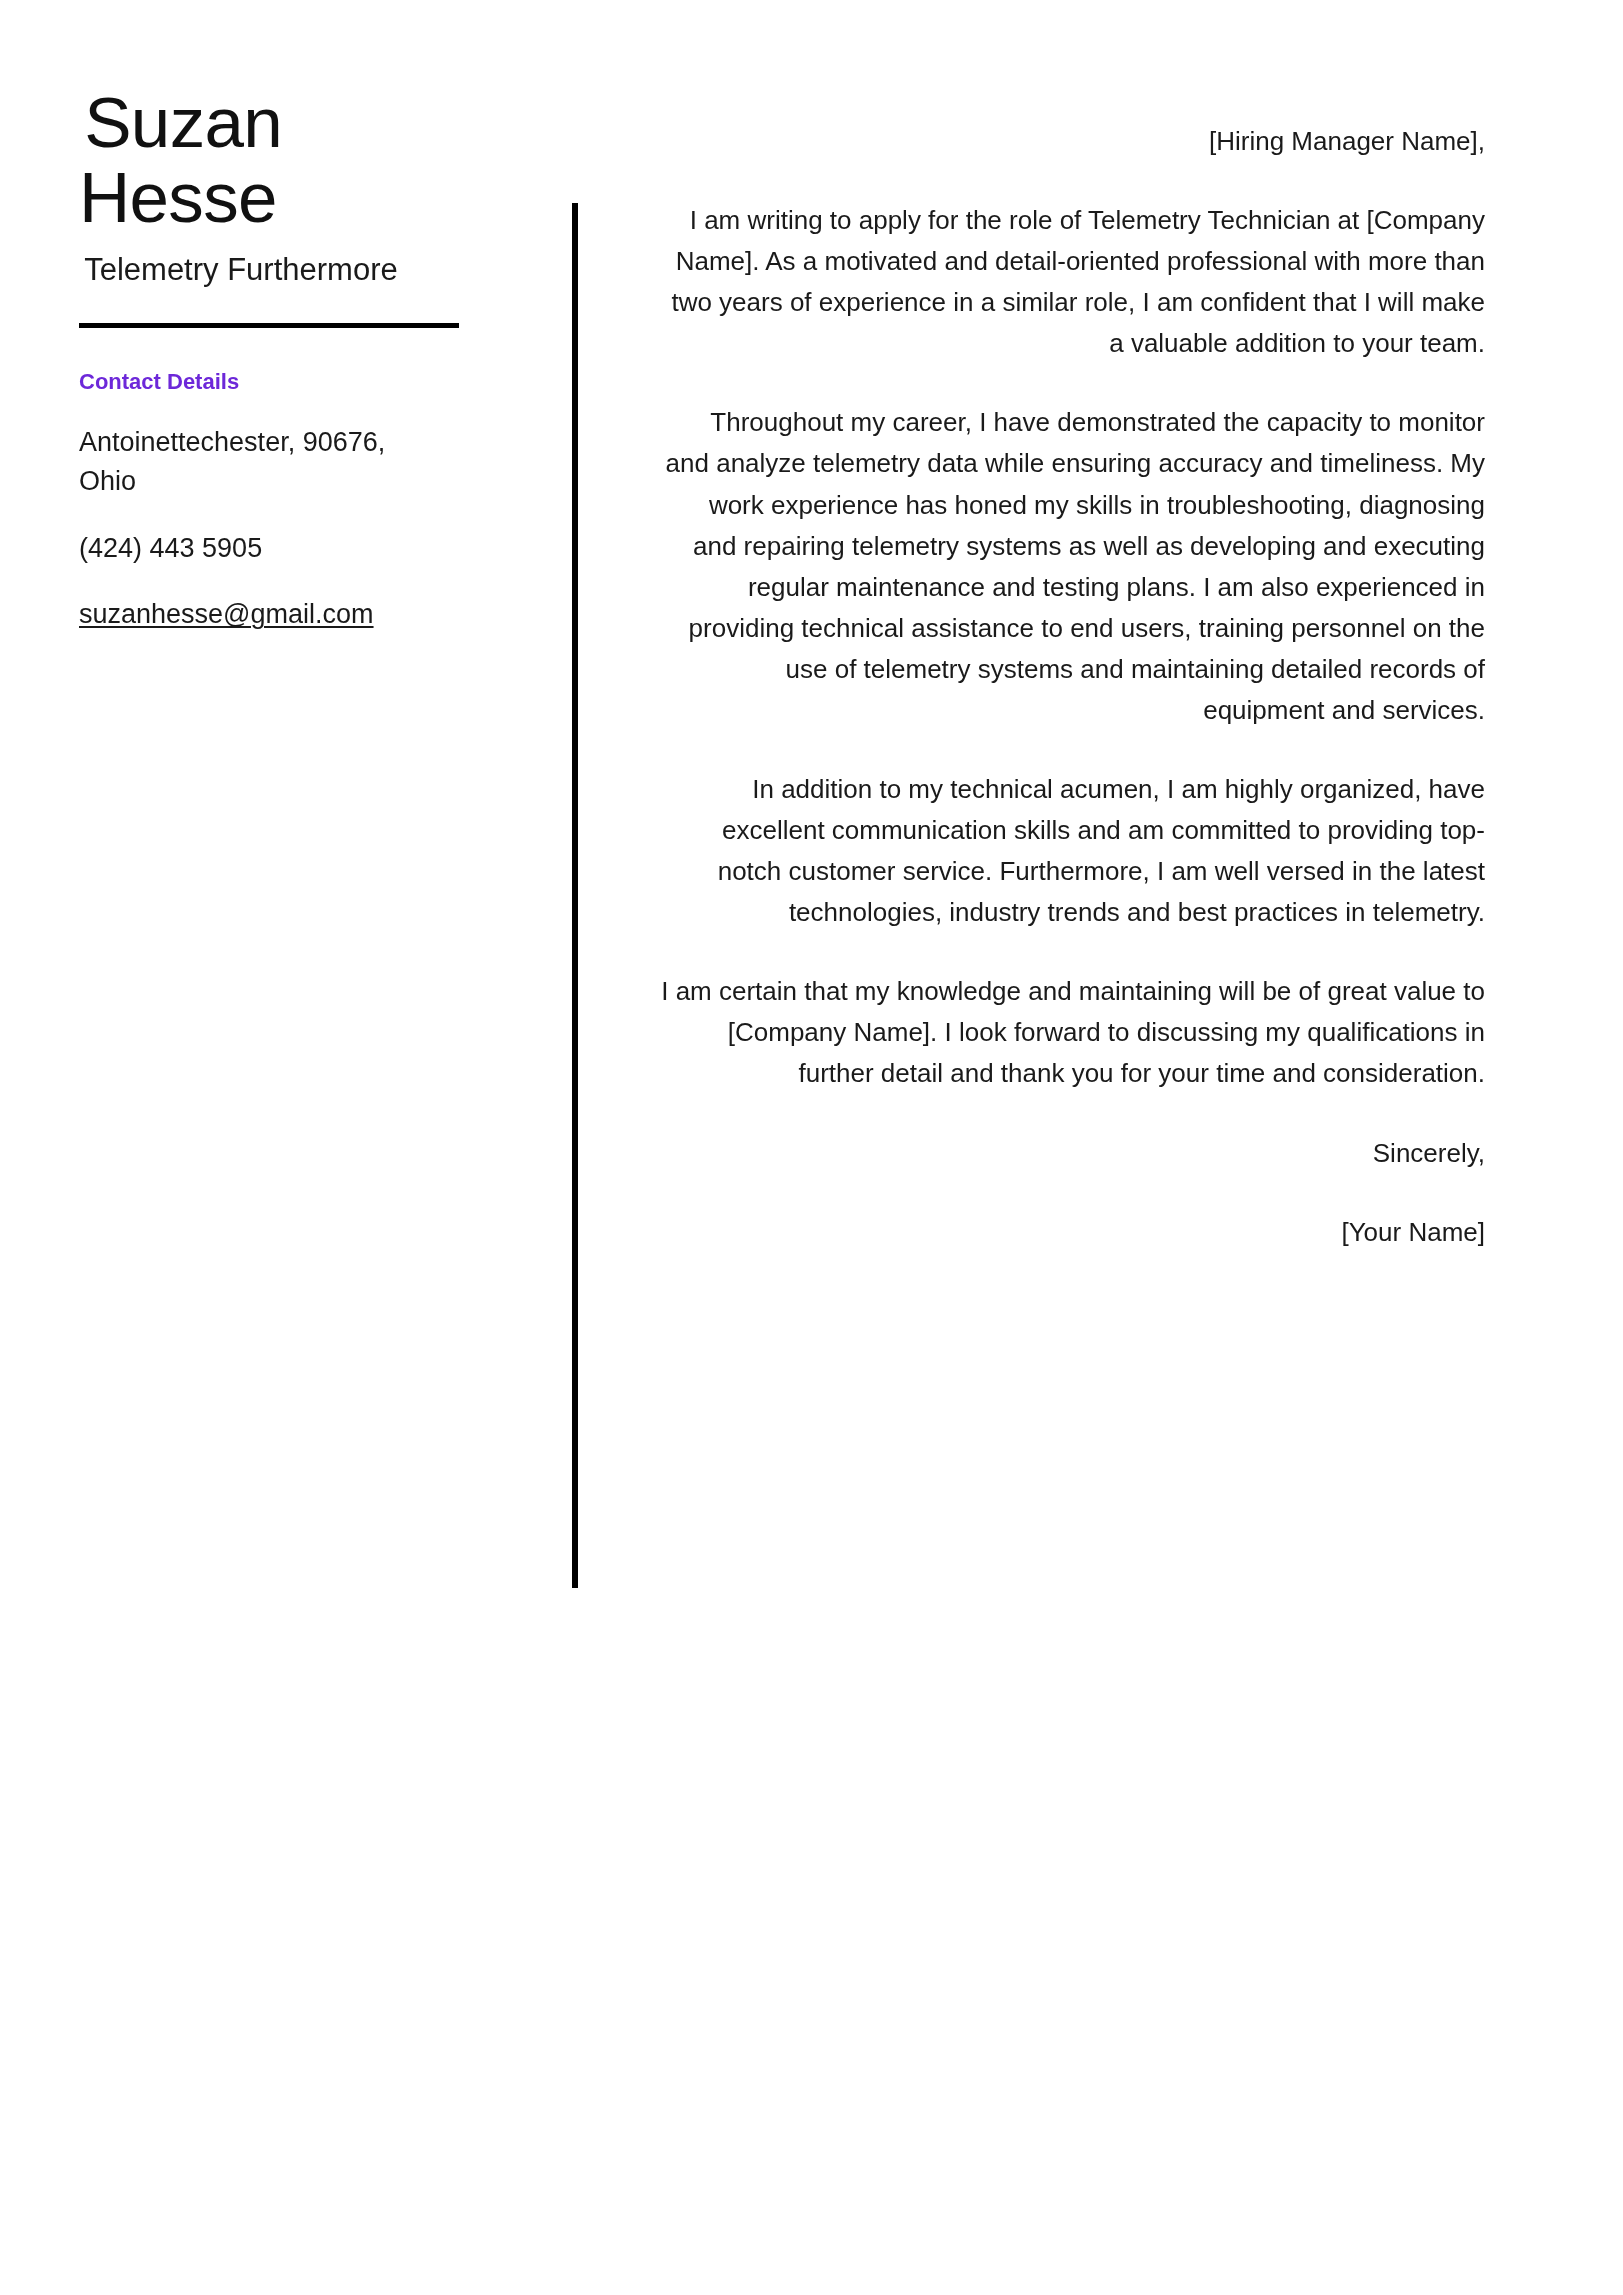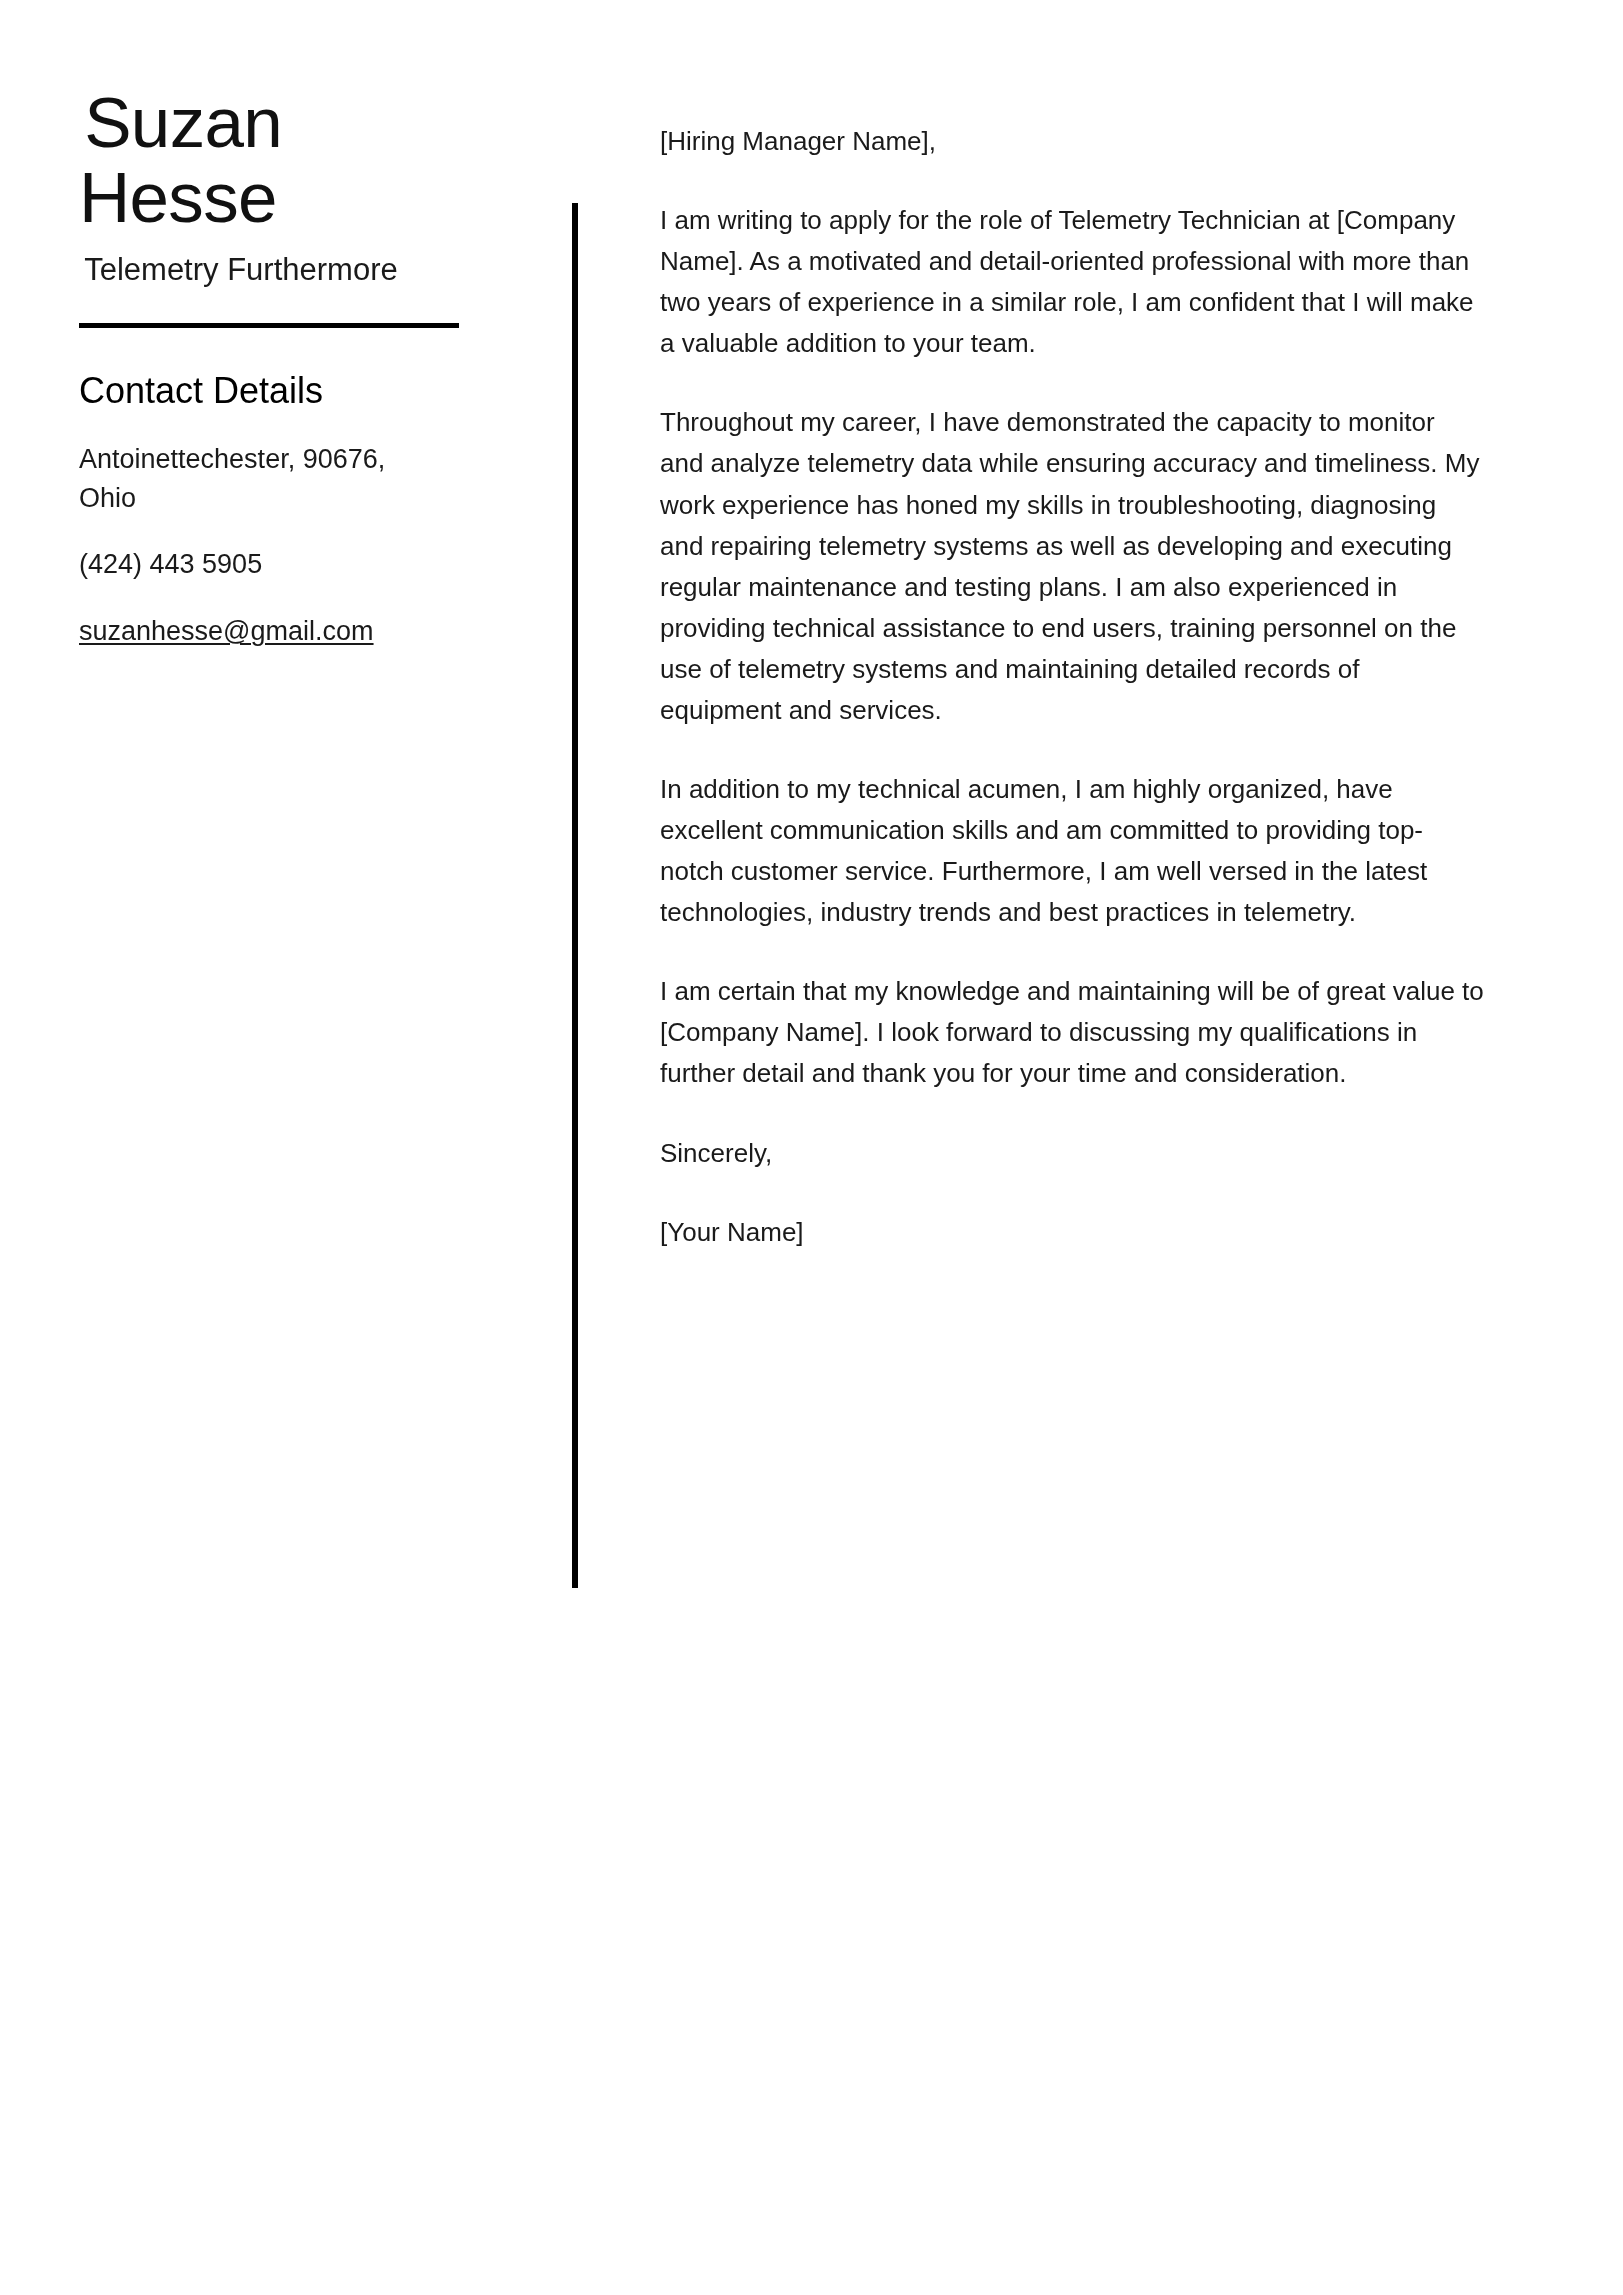--- a/index.html
+++ b/index.html
@@ -57,24 +57,24 @@
   .sidebar-rule {
     margin-top: 35px;
     margin-left: 0;
     width: 380px;
     height: 4.6px;
     background: #000000;
   }
 
   .section-heading {
     margin-top: 41px;
-    font-size: 36px;
-    font-weight: 400;
+    font-size: 22px;
+    font-weight: 700;
     line-height: 1.2;
-    color: #000000;
+    color: #6d28d9;
   }
 
   .contact-list {
     margin: 0;
     padding: 0;
     list-style: none;
   }
 
   .contact-item {
     margin-top: 27.5px;
@@ -102,20 +102,21 @@
     height: 1385px;
     background: #000000;
   }
 
   
   .letter {
     position: absolute;
     left: 660px;
     top: 121px;
     width: 825px;
+    text-align: right;
   }
 
   .letter p {
     margin: 0 0 38px 0;
     font-size: 26px;
     font-weight: 400;
     line-height: 1.58;
     color: #1a1a1a;
   }
 

